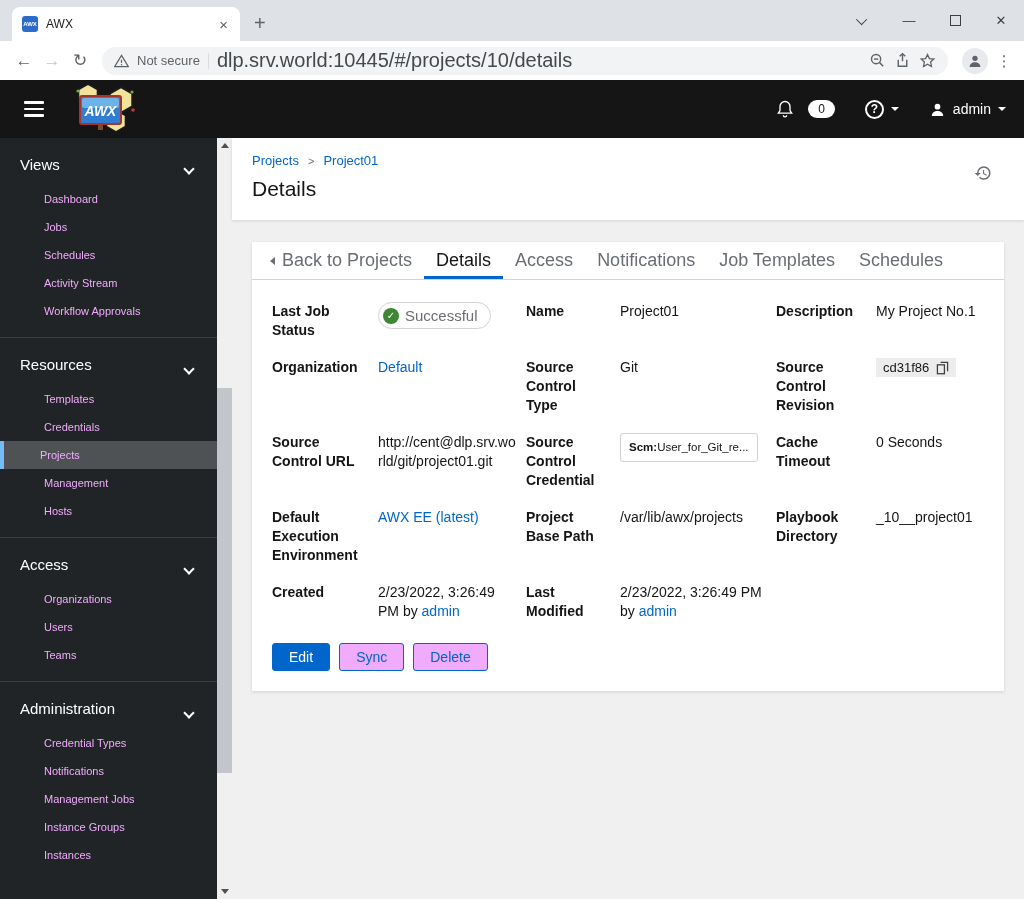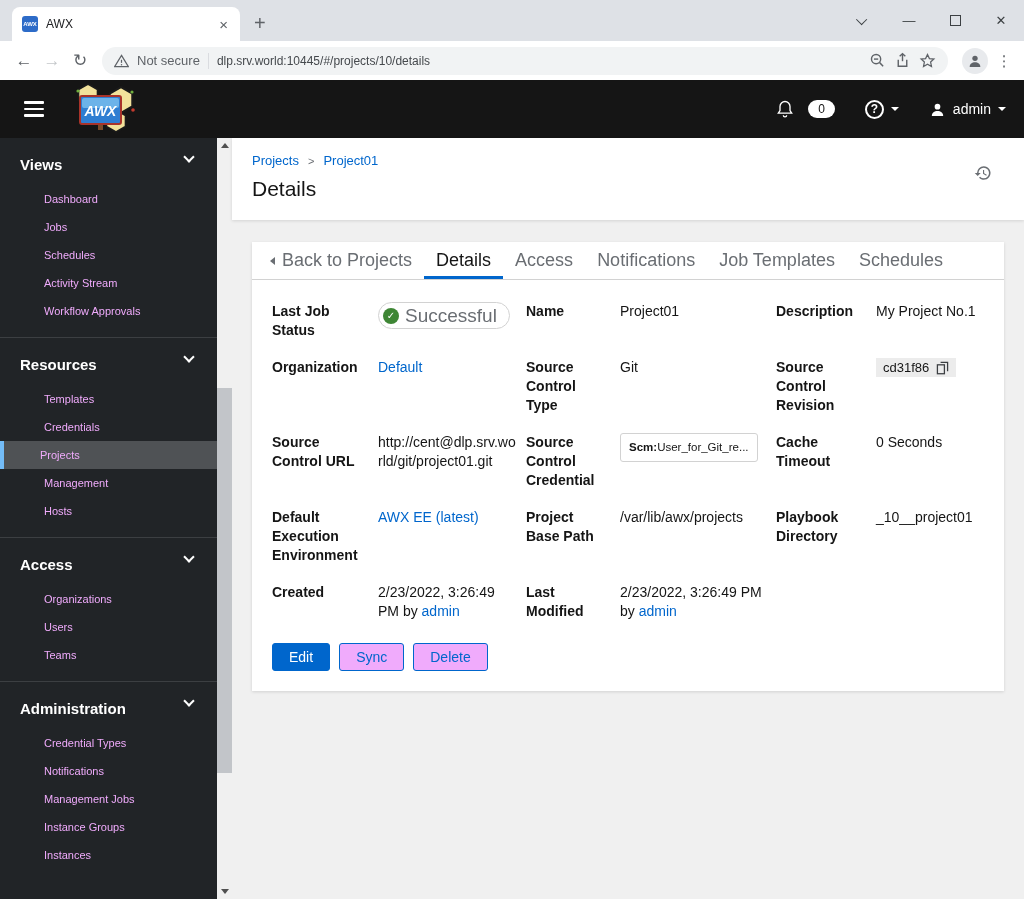--- a/index.html
+++ b/index.html
@@ -17,21 +17,21 @@
   .chev-down { width:8px; height:8px; border-left:1.5px solid #3c4043; border-bottom:1.5px solid #3c4043; transform:rotate(-45deg) translateY(-2px); }
   .minim { letter-spacing:0; }
   .maxi { width:11px; height:11px; border:1.5px solid #3c4043; }
 
   .toolbar { height:39px; background:#fff; display:flex; align-items:center; padding:0 10px; }
   .nav-ic { font-size:17px; color:#5f6368; width:28px; text-align:center; }
   .nav-ic.disabled { color:#c4c7ca; }
   .addr { flex:1; height:28px; background:#f1f3f4; border-radius:14px; display:flex; align-items:center; padding:0 12px; margin:8px 8px; gap:8px; }
   .addr .txt { font-size:13px; color:#5f6368; white-space:nowrap; }
   .addr .divider { width:1px; height:16px; background:#dadce0; }
-  .addr .url { flex:1; font-size:12px; color:#45494d; white-space:nowrap; overflow:hidden; }
+  .addr .url { flex:1; font-size:20px; color:#45494d; white-space:nowrap; overflow:hidden; }
   .addr svg, .toolbar svg { flex:none; }
   .avatar { width:26px; height:26px; border-radius:50%; background:#e8eaed; display:flex; align-items:center; justify-content:center; margin:0 6px; }
   .kebab { font-size:15px; color:#5f6368; width:20px; text-align:center; }
 
   
   .masthead { height:58px; background:#151515; display:flex; align-items:center; padding:0 18px; }
   .hamburger { width:20px; display:flex; flex-direction:column; gap:4px; margin-left:6px; cursor:pointer; }
   .hamburger span { height:2.5px; background:#fff; border-radius:1px; }
   .logo { margin-left:26px; display:flex; align-items:center; }
   .mast-right { margin-left:auto; display:flex; align-items:center; }
@@ -40,21 +40,21 @@
   .caret { width:0; height:0; border-left:4px solid transparent; border-right:4px solid transparent; border-top:4px solid #fff; }
   .mast-group { display:flex; align-items:center; gap:7px; margin-left:30px; cursor:pointer; }
   .admin-name { color:#fff; font-size:14px; }
 
   
   .page-body { display:flex; height:761px; }
 
   .sidebar { width:217px; background:#212427; overflow:hidden; }
   .nav-section { padding:14px 0 12px; }
   .nav-section + .nav-section { border-top:1px solid #3c3f42; }
-  .nav-head { display:flex; align-items:flex-start; justify-content:space-between; padding:4px 24px 4px 20px; cursor:pointer;font-weight:bold; }
+  .nav-head { display:flex; align-items:flex-end; justify-content:space-between; padding:4px 24px 4px 20px; cursor:pointer; }
   .nav-head .t { color:#fff; font-size:15px; }
   .chev { width:8px; height:8px; border-right:2px solid #fff; border-bottom:2px solid #fff; transform:rotate(45deg); margin-top:-3px; }
   .nav-list { margin-top:8px; }
   .nav-item { color:#f0abfc; font-size:11px; padding:8px 16px 8px 44px; cursor:pointer; }
   .nav-item.current { background:#4f5255; border-left:4px solid #73bcf7; padding-left:36px; }
 
   .scrollbar { width:15px; background:#f0f0f0; position:relative; }
   .sb-arrow { position:absolute; left:0; width:15px; height:15px; display:flex; align-items:center; justify-content:center; }
   .sb-up { top:0; } .sb-down { bottom:0; }
   .tri-up { width:0;height:0;border-left:4px solid transparent;border-right:4px solid transparent;border-bottom:5px solid #505050; }
@@ -78,21 +78,21 @@
 
   .card-body { padding:22px 20px 20px; }
   .detail-grid { display:grid; grid-template-columns:96px 138px 84px 146px 90px 1fr; column-gap:10px; row-gap:18px; align-items:start; }
   .dl { font-size:14px; font-weight:bold; color:#151515; line-height:19px; }
   .dv { font-size:14px; color:#151515; line-height:19px; }
   .dv.break { word-break:break-all; }
   .link { color:#0066cc; cursor:pointer; text-decoration:none; }
 
   .status-badge { display:inline-flex; align-items:center; gap:6px; border:1px solid #d2d2d2; border-radius:30px; padding:3px 12px 3px 4px; }
   .check-circle { width:16px; height:16px; border-radius:50%; background:#3e8635; color:#fff; font-size:10px; display:flex; align-items:center; justify-content:center; }
-  .status-badge .st { color:#6a6e73; font-size:19px; }
+  .status-badge .st { color:#6a6e73; font-size:15px; }
 
   .rev-chip { display:inline-flex; align-items:center; gap:7px; background:#ececec; padding:0 7px; font-size:13px; color:#151515; }
   .cred-chip { display:inline-flex; align-items:center; border:1px solid #d2d2d2; border-radius:3px; padding:4px 8px; font-size:11.5px; color:#151515; white-space:nowrap; cursor:pointer; }
   .cred-chip b { margin-right:0; }
 
   .btn-row { display:flex; gap:9px; margin-top:22px; }
   .btn { font-size:14px; padding:5px 16px; border-radius:3px; cursor:pointer; font-family:inherit; }
   .btn.primary { background:#0066cc; color:#fff; border:1px solid #0066cc; }
   .btn.secondary { background:#f0abfc; color:#0066cc; border:1px solid #0066cc; }
 </style>

